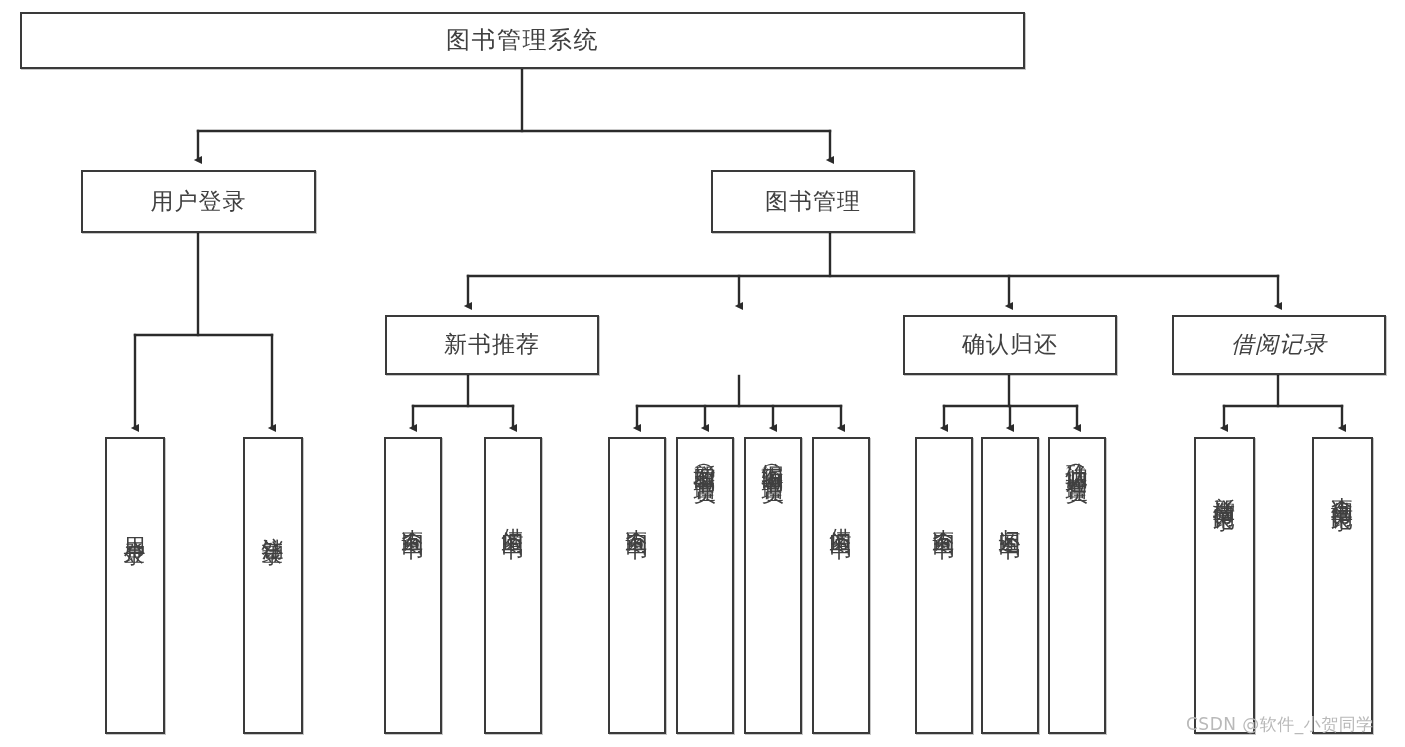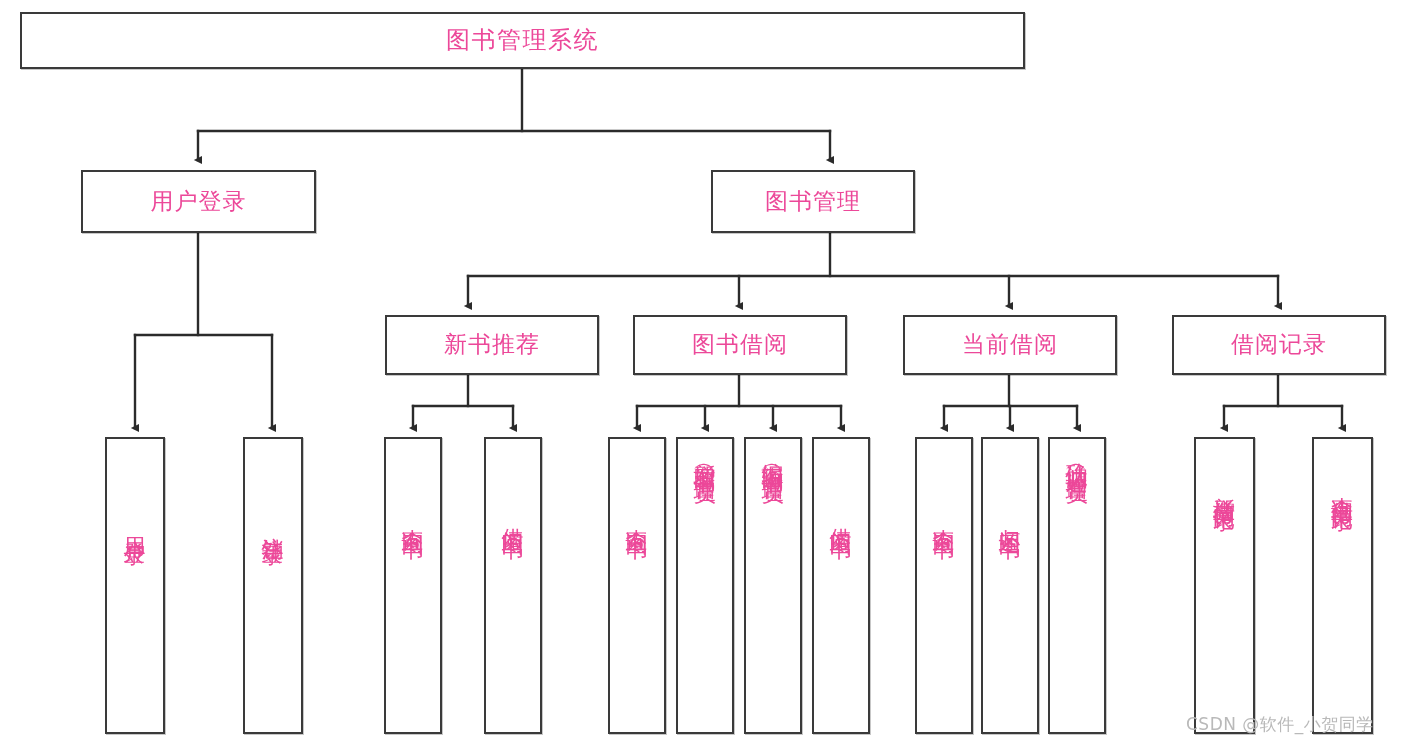--- a/index.html
+++ b/index.html
@@ -27,21 +27,21 @@
     pointer-events: none;
   }
   .node {
     position: absolute;
     box-sizing: border-box;
     background: #ffffff;
     border: 2px solid #3a3a3a;
     display: flex;
     align-items: center;
     justify-content: center;
-    color: #ec4899;
+    color: #404040;
     box-shadow: 1px 1px 0 rgba(0,0,0,0.22);
   }
   .node-label {
     display: block;
     text-align: center;
     line-height: 1.18;
     white-space: pre;
   }
   
   .node.h .node-label {
@@ -140,27 +140,24 @@
   <div class="node h" style="left:81px; top:170px; width:235px; height:63px;">
     <span class="node-label">用户登录</span>
   </div>
   <div class="node h" style="left:711px; top:170px; width:204px; height:63px;">
     <span class="node-label">图书管理</span>
   </div>
 
   <div class="node h" style="left:362px; top:315px; width:214px; height:60px;margin-left:23px;">
     <span class="node-label">新书推荐</span>
   </div>
-  <div class="node h" style="left:633px; top:315px; width:214px; height:60px;">
-    <span class="node-label">图书借阅</span>
-  </div>
   <div class="node h" style="left:903px; top:315px; width:214px; height:60px;">
-    <span class="node-label">当前借阅</span>
-  </div>
-  <div class="node h" style="left:1172px; top:315px; width:214px; height:60px;">
+    <span class="node-label">确认归还</span>
+  </div>
+  <div class="node h" style="left:1172px; top:315px; width:214px; height:60px;font-style:italic;">
     <span class="node-label">借阅记录</span>
   </div>
 
   <div class="node v" style="left:105px; top:437px; width:60px; height:297px; padding-top:80px;">
     <span class="node-label">用户登录</span>
   </div>
   <div class="node v" style="left:243px; top:437px; width:60px; height:297px; padding-top:80px;">
     <span class="node-label">注销登录</span>
   </div>
 

